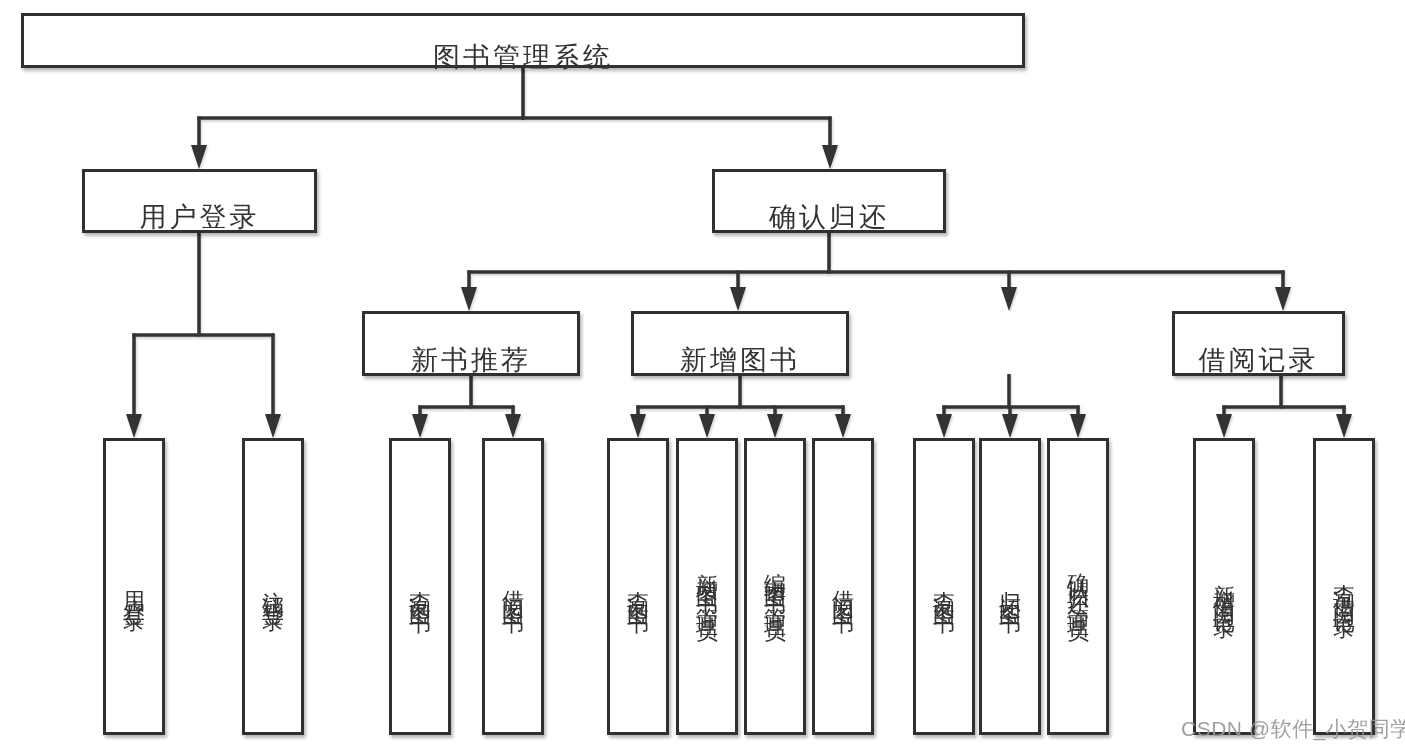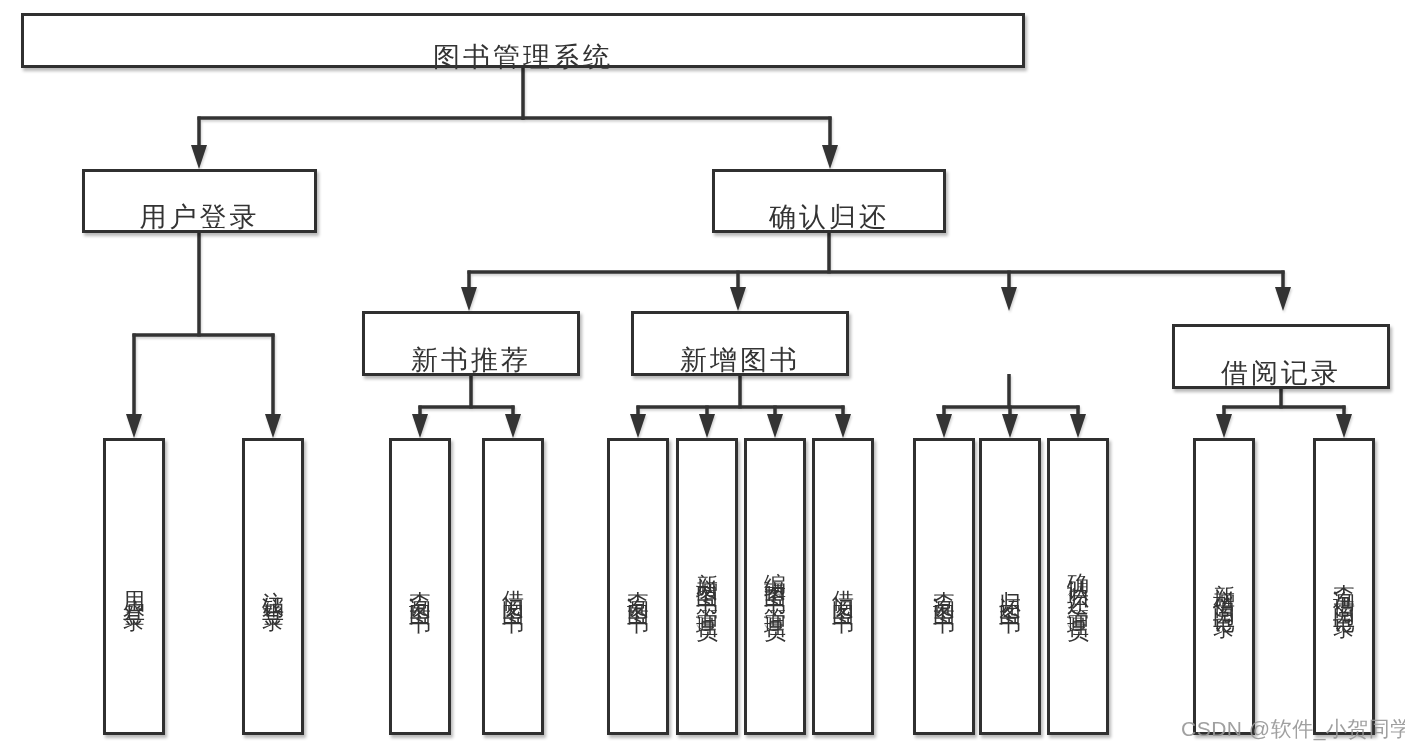--- a/index.html
+++ b/index.html
@@ -147,21 +147,21 @@
   <div class="node" style="left:712px;top:169px;width:234px;height:64px">
     <span class="hlabel">确认归还</span>
   </div>
 
   <div class="node" style="left:362px;top:311px;width:218px;height:65px">
     <span class="hlabel">新书推荐</span>
   </div>
   <div class="node" style="left:631px;top:311px;width:218px;height:65px">
     <span class="hlabel">新增图书</span>
   </div>
-  <div class="node" style="left:1172px;top:324px;width:218px;height:65px">
+  <div class="node" style="left:1172px;top:311px;width:173px;height:65px">
     <span class="hlabel">借阅记录</span>
   </div>
 
   <div class="node leaf" style="left:103px">
     <span class="vtext">用户登录</span>
   </div>
   <div class="node leaf" style="left:242px">
     <span class="vtext">注销登录</span>
   </div>
 

